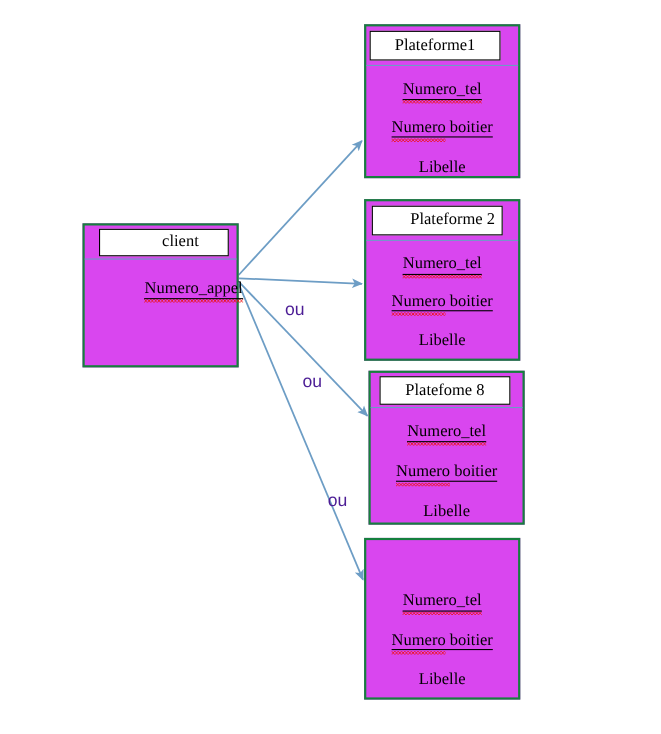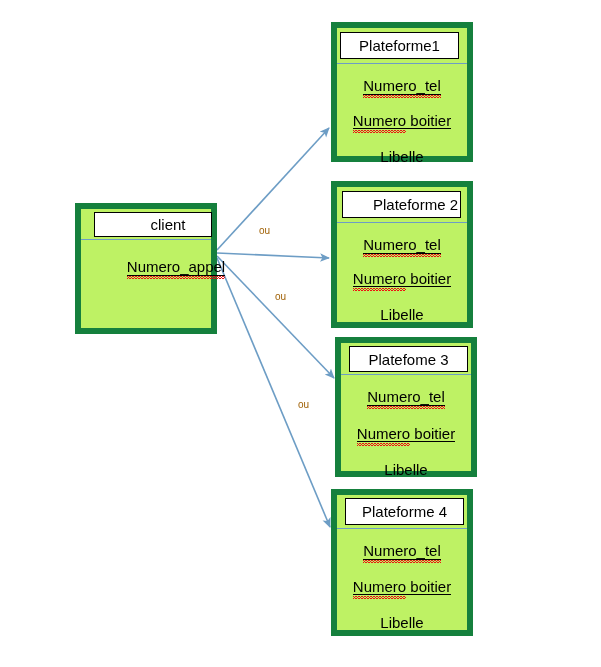--- a/index.html
+++ b/index.html
@@ -29,22 +29,23 @@
     left: 0; top: 0;
     width: 601px;
     height: 667px;
     pointer-events: none;
   }
 
   
   .entity {
     position: absolute;
     box-sizing: border-box;
-    border: 6px solid #15803d;
-    background: #bef264;
+    border: 2px solid #15803d;
+    background: #d946ef;
+    font-family: Liberation Serif, serif;
   }
   .entity-title-wrap {
     position: absolute;
     box-sizing: border-box;
     border-bottom: 1px solid #6d9dc5;
     width: 100%;
     display: block;
   }
   .entity-title {
     position: absolute;
@@ -93,24 +94,25 @@
     height: 3px;
     background-image:
       linear-gradient(45deg, transparent 45%, #ee1111 45%, #ee1111 55%, transparent 55%),
       linear-gradient(-45deg, transparent 45%, #ee1111 45%, #ee1111 55%, transparent 55%);
     background-size: 3px 3px;
     background-repeat: repeat-x;
   }
 
   .ou-label {
     position: absolute;
-    font-size: 10px;
+    font-size: 16px;
     line-height: 1;
     white-space: nowrap;
-    color: #a16207;
+    color: #4c1d95;
+    margin-top: 48px;
   }
 
   
   #client-box .entity-title {
     justify-content: center;
     padding-left: 30px;
   }
   .entity .entity-title.center {
     justify-content: center;
   }
@@ -189,43 +191,38 @@
     </div>
 
     <div class="attr" style="top:120px;">
       <span class="txt">Libelle</span>
     </div>
   </div>
 
   <div class="entity" style="left:335px; top:337px; width:142px; height:140px;">
     <div class="entity-title-wrap" style="height:32px;">
       <div class="entity-title center" style="left:8px; top:3px; width:119px; height:26px;">
-        <span>Platefome 3</span>
+        <span>Platefome 8</span>
       </div>
     </div>
 
     <div class="attr underline-all" style="top:46px;">
       <span class="txt"><span class="sq">Numero_tel</span></span>
     </div>
 
     <div class="attr" style="top:83px;">
       <span class="txt" style="border-bottom:1px solid #000;"><span class=""><span class="sq">Numero</span> boitier</span></span>
     </div>
 
     <div class="attr" style="top:119px;">
       <span class="txt">Libelle</span>
     </div>
   </div>
 
   <div class="entity" style="left:331px; top:489px; width:142px; height:147px;">
-    <div class="entity-title-wrap" style="height:34px;">
-      <div class="entity-title center" style="left:8px; top:3px; width:119px; height:27px;">
-        <span>Plateforme 4</span>
-      </div>
-    </div>
 
     <div class="attr underline-all" style="top:48px;">
       <span class="txt"><span class="sq">Numero_tel</span></span>
     </div>
 
     <div class="attr" style="top:84px;">
       <span class="txt" style="border-bottom:1px solid #000;"><span class=""><span class="sq">Numero</span> boitier</span></span>
     </div>
 
     <div class="attr" style="top:120px;">

